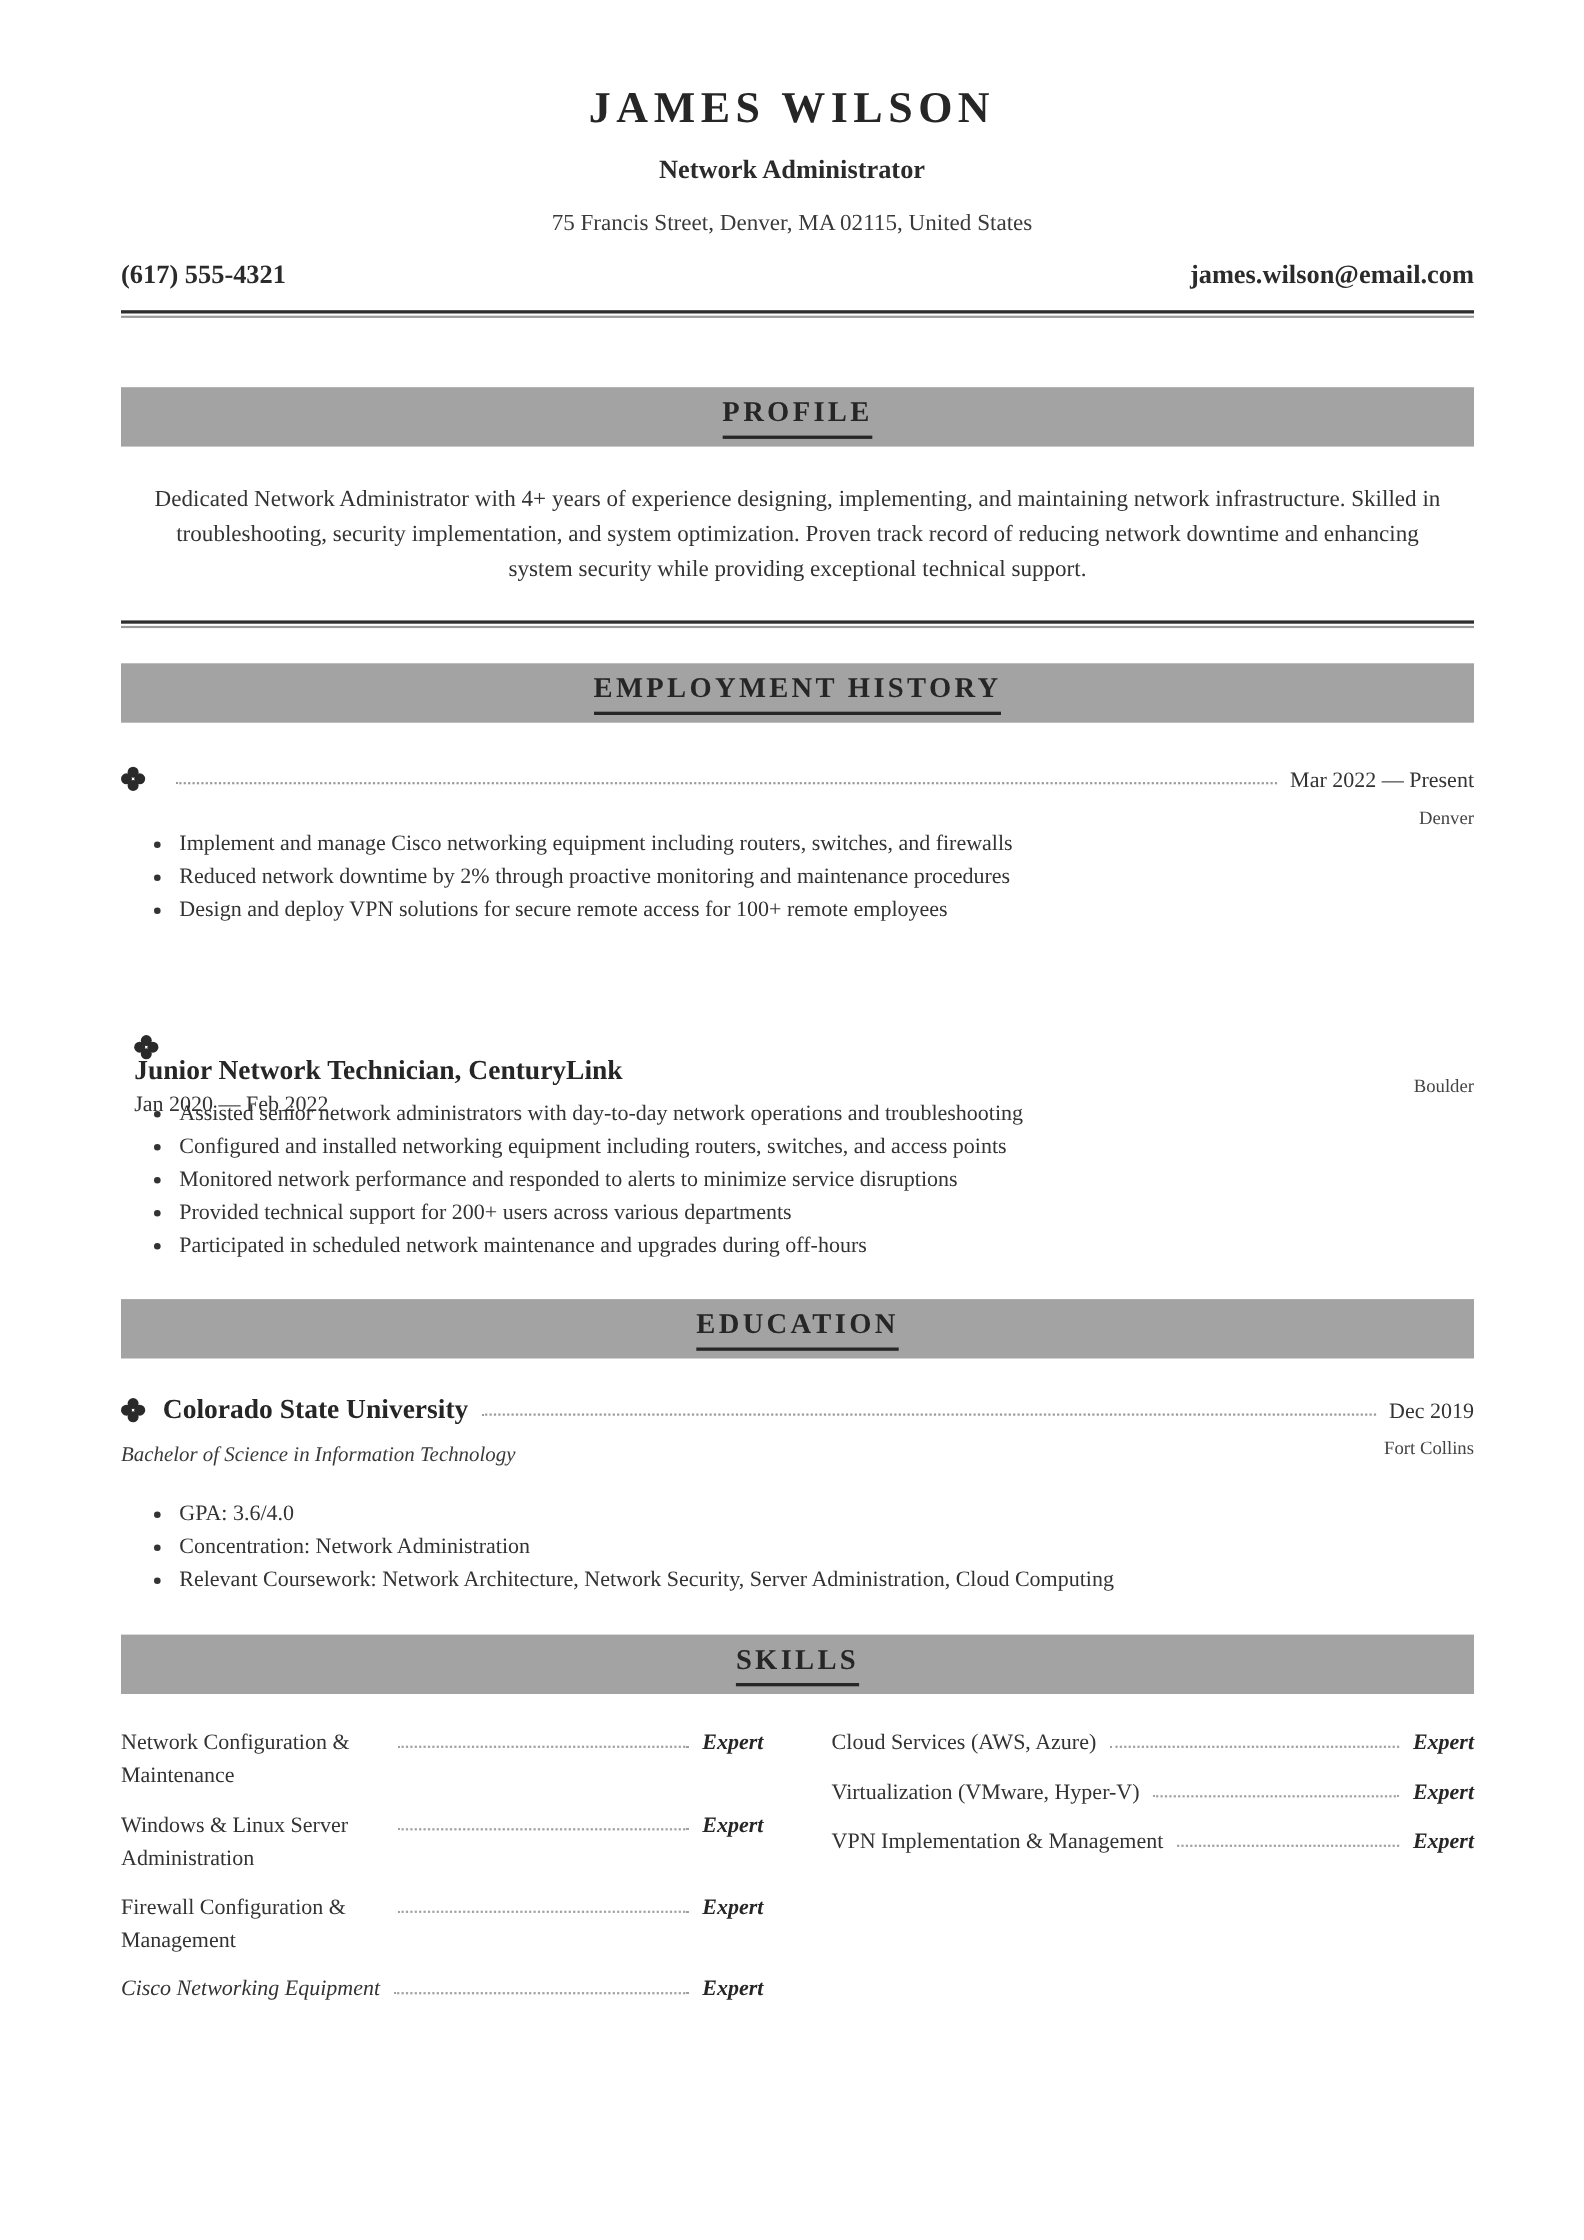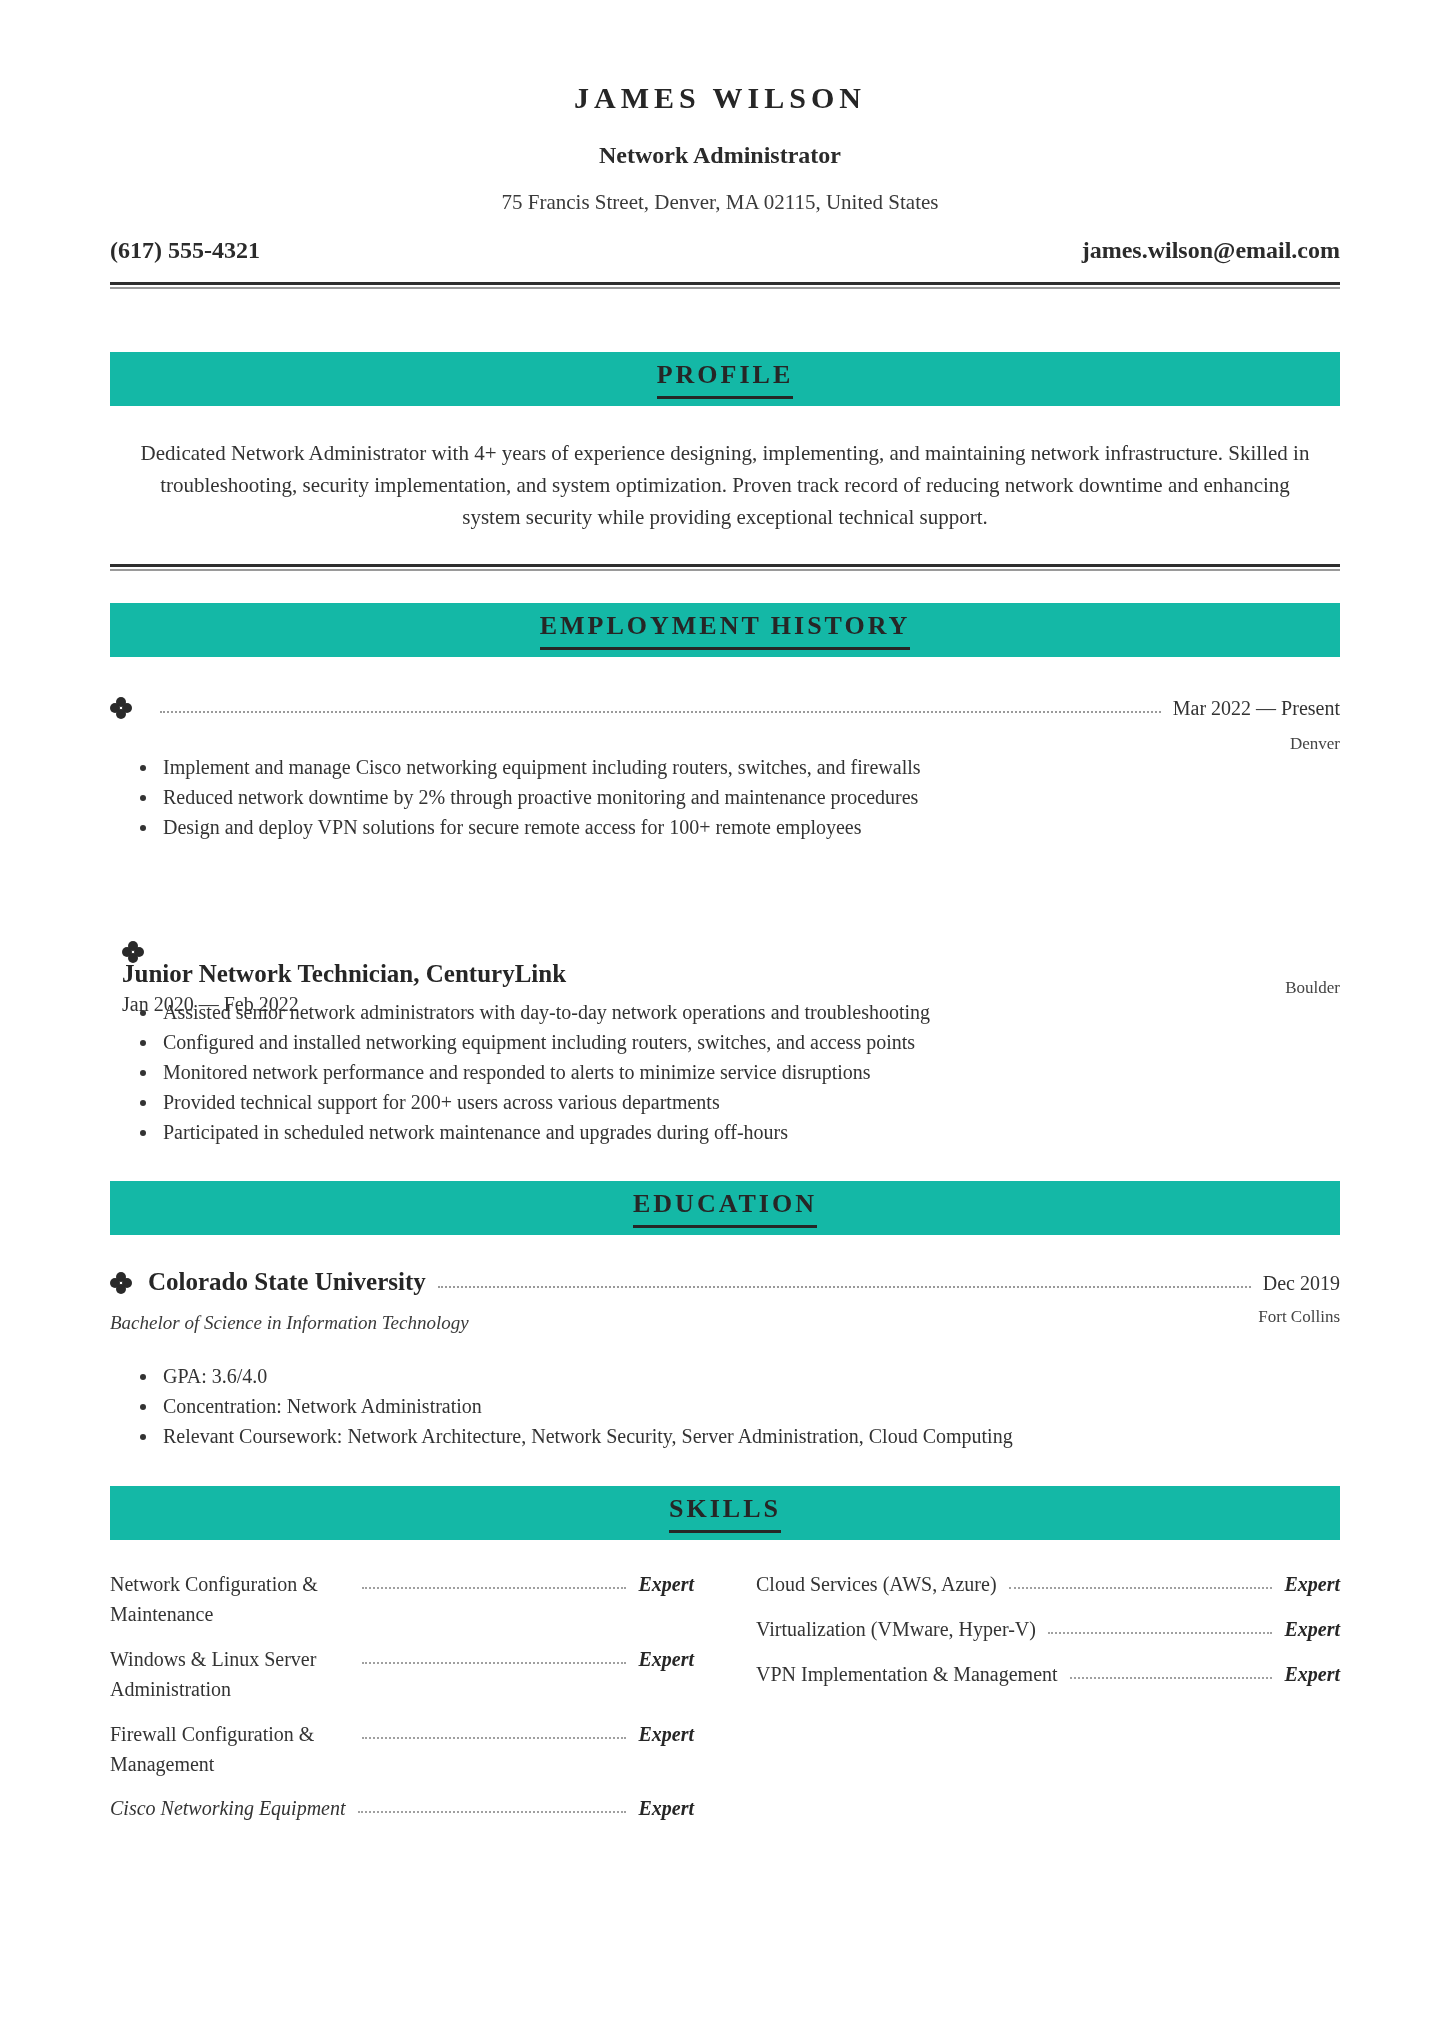--- a/index.html
+++ b/index.html
@@ -8,21 +8,21 @@
       position: relative;
       font-family: "Liberation Serif", "DejaVu Serif", serif;
       color: #2b2b2b;
       overflow: hidden;
     }
     .abs { position: absolute; }
     .center { left: 0; width: 1440px; text-align: center; }
 
     .name {
       top: 70px;
-      font-size: 30px;
+      font-size: 40px;
       letter-spacing: 5px;
       font-weight: 700;
       color: #262626;
       line-height: 56px;
     }
     .jobtitle {
       top: 140px;
       font-size: 24px;
       font-weight: 700;
       color: #2b2b2b;
@@ -40,21 +40,21 @@
       font-size: 24px; font-weight: 700; color: #2b2b2b;
       line-height: 30px;
     }
 
     .divider { left: 110px; width: 1230px; height: 8px; }
     .divider .thick { position: absolute; left: 0; right: 0; top: 0; height: 3px; background: #2e2e2e; }
     .divider .thin { position: absolute; left: 0; right: 0; top: 5px; height: 2px; background: #9a9a9a; }
 
     .section-bar {
       left: 110px; width: 1230px; height: 54px;
-      background: #14b8a6;
+      background: #a3a3a3;
       display: flex; justify-content: center;
     }
     .section-title {
       position: relative;
       margin-top: 8px;
       font-size: 26px;
       font-weight: 700;
       letter-spacing: 3px;
       color: #262626;
       line-height: 30px;

